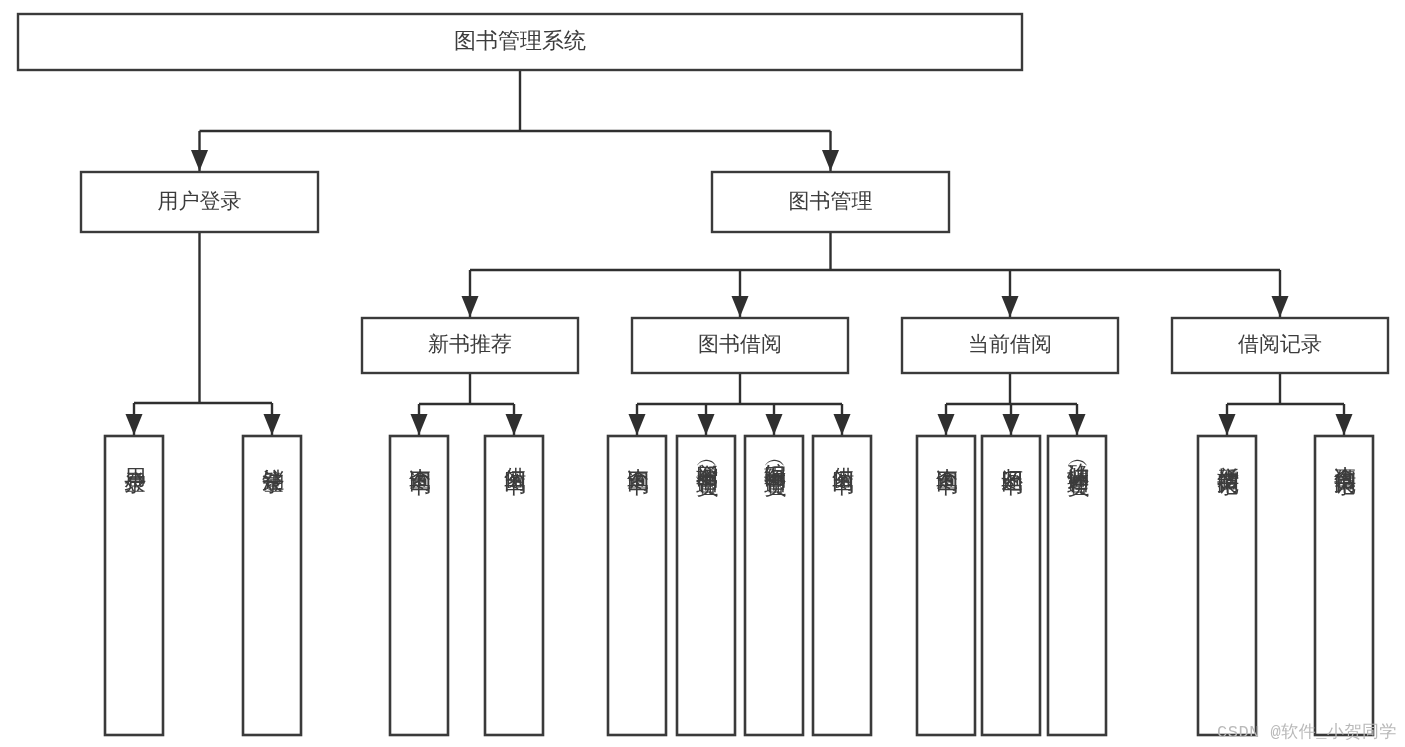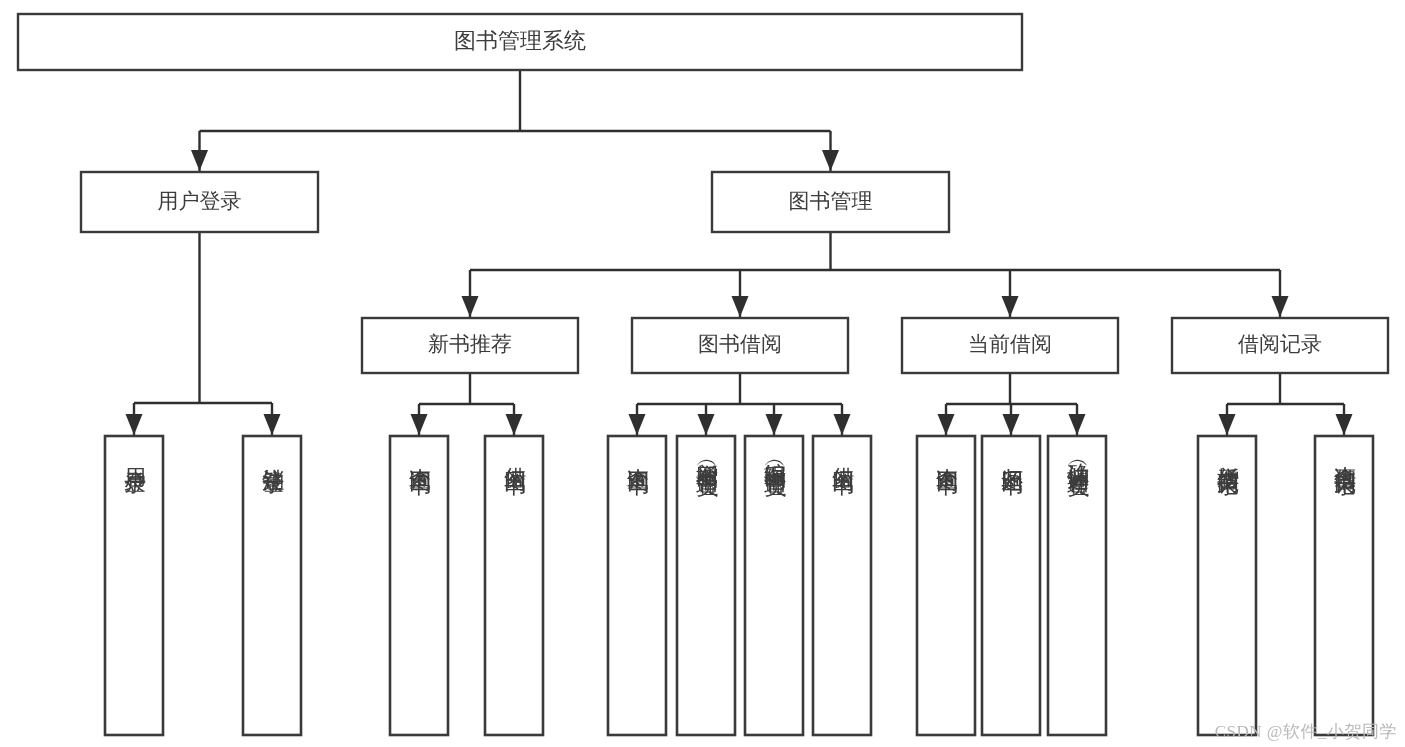--- a/index.html
+++ b/index.html
@@ -60,21 +60,21 @@
   }
   .label-root {
     font-size: 22px;
   }
   .watermark {
     position: absolute;
     right: 8px;
     bottom: 4px;
     font-size: 17px;
     color: #b9b9b9;
-    font-family: Liberation Serif, serif;
+    font-family: Liberation Mono, monospace;
     letter-spacing: 0.5px;
     white-space: nowrap;
     user-select: none;
   }
 </style>
 </head>
 <body>
 
 <div id="diagram-root">
   <svg id="tree-svg" viewBox="0 0 1405 747" xmlns="http://www.w3.org/2000/svg">

